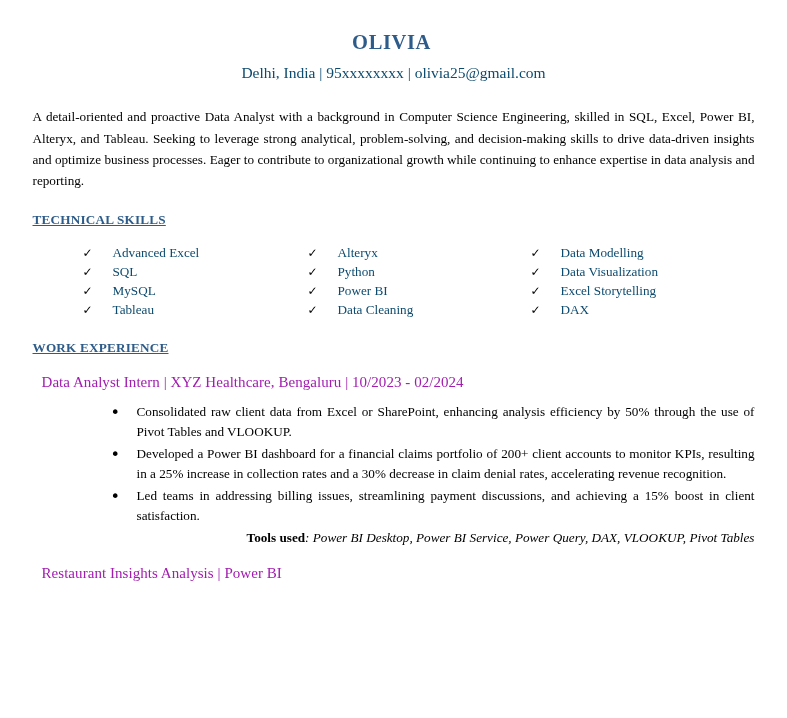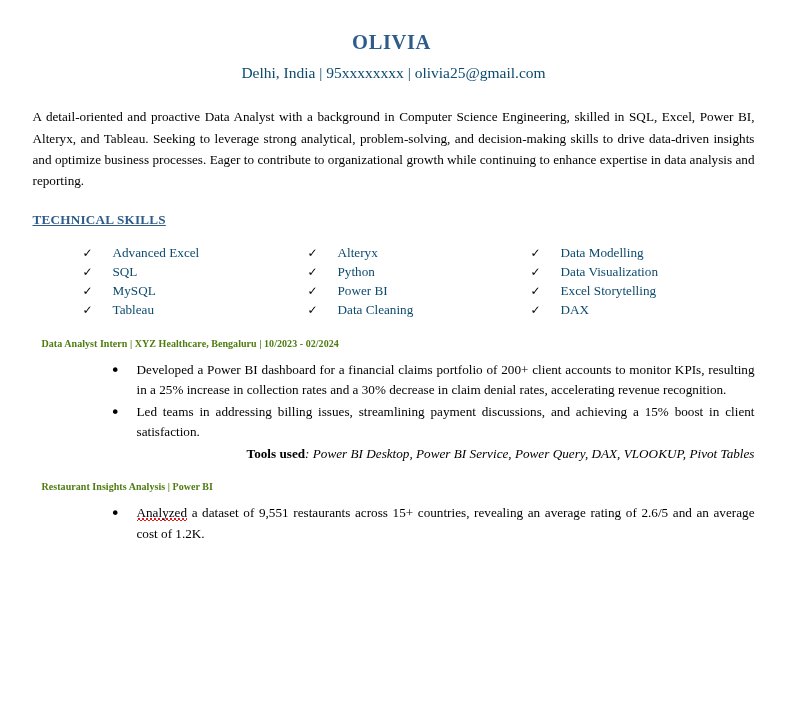--- a/index.html
+++ b/index.html
@@ -86,23 +86,23 @@
     flex: 0 0 30px;
     font-size: 12px;
     color: #000;
     font-family: "DejaVu Sans", sans-serif;
     line-height: 1.37;
   }
   .skill-label { color: #0c4a6e; }
 
   
   .role-title {
-    color: #4d7c0f;
-    font-weight: bold;
-    font-size: 10px;
+    color: #a21caf;
+    font-weight: normal;
+    font-size: 15px;
     margin-top: 18px;
     padding-left: 9px;
     letter-spacing: 0.05px;
   }
   .role-title.proj { margin-top: 17px; }
 
   
   ul.bullets {
     list-style: none;
     margin: 11px 0 0 0;
@@ -217,34 +217,35 @@
           <span class="skill-label">Excel Storytelling</span>
         </div>
         <div class="skill-item">
           <span class="chk">✓</span>
           <span class="skill-label">DAX</span>
         </div>
       </div>
 
     </div>
 
+    <div class="section-head">WORK EXPERIENCE</div>
 
     <div class="role-title">Data Analyst Intern | XYZ Healthcare, Bengaluru | 10/2023 - 02/2024</div>
 
     <ul class="bullets">
+      <li>Consolidated raw client data from Excel or SharePoint, enhancing analysis efficiency by 50% through the use of Pivot Tables    and VLOOKUP.</li>
       <li>Developed a Power BI dashboard for a financial claims portfolio of 200+ client accounts to monitor KPIs, resulting in a 25% increase in collection rates and a 30% decrease in claim denial rates, accelerating revenue recognition.</li>
       <li>
         <span>Led teams in addressing billing issues, streamlining payment discussions, and achieving a 15% boost in client satisfaction.</span>
         <span class="tools-line">
           <span class="tools-label">Tools used</span><span class="tools-list">: Power BI Desktop, Power BI Service, Power Query, DAX, VLOOKUP, Pivot Tables</span>
         </span>
       </li>
     </ul>
 
 
     <div class="role-title proj">Restaurant Insights Analysis | Power BI</div>
 
     <ul class="bullets">
-      <li><span class="squiggle">Analyzed</span><span> a dataset of 9,551 restaurants across 15+ countries, revealing an average rating of 2.6/5 and an average cost of 1.2K.</span></li>
     </ul>
 
   </div>
 </div>
 
 </body></html>

